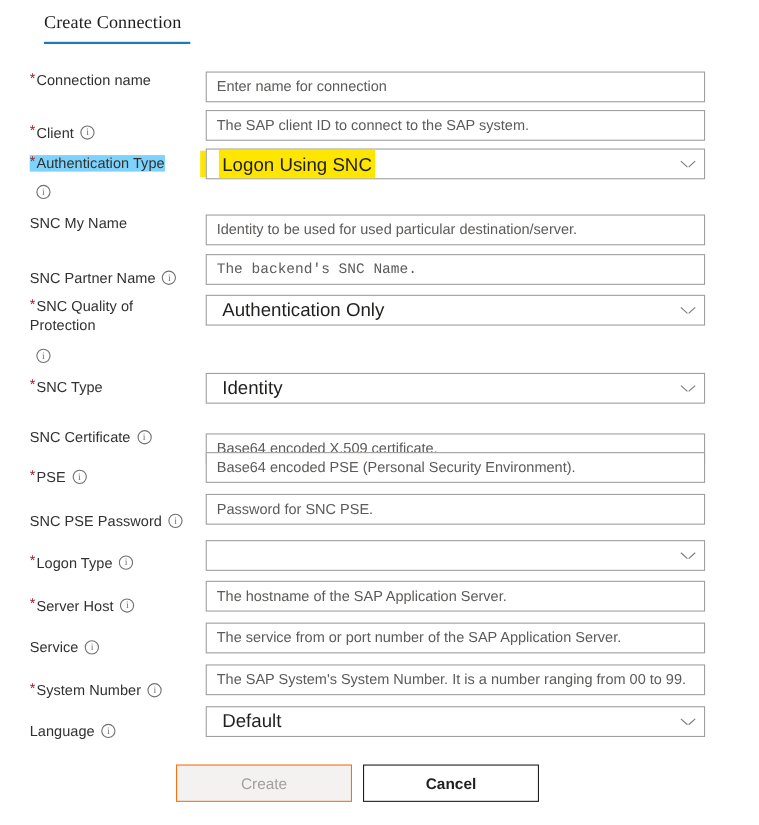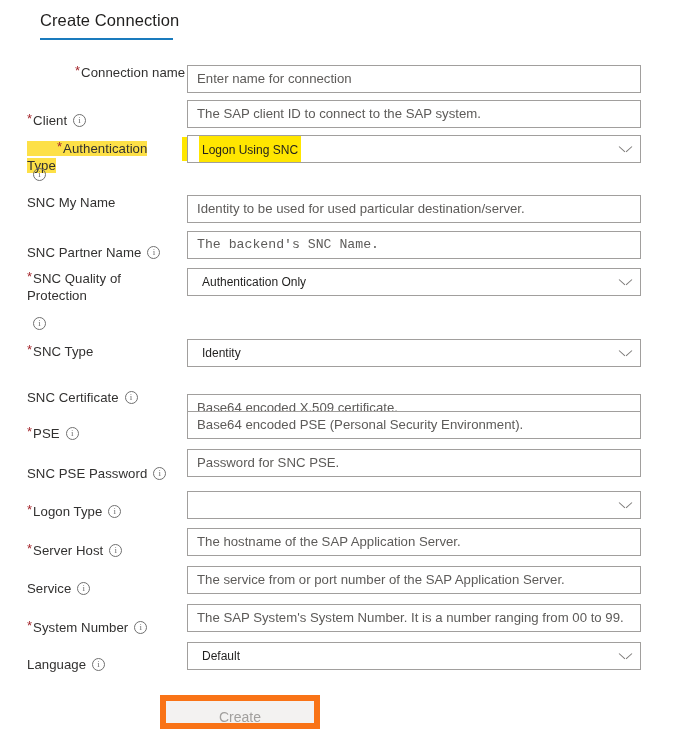--- a/index.html
+++ b/index.html
@@ -26,20 +26,21 @@
     position: absolute;
     left: 40px;
     top: 8px;
   }
   .panel-title {
     font-size: 16.5px;
     color: #201f1e;
     line-height: 24px;
     letter-spacing: .1px;
     white-space: nowrap;
+    font-family: Liberation Serif, serif;
   }
   .title-underline {
     position: absolute;
     left: 40px;
     top: 38px;
     width: 133px;
     height: 2px;
     background: #1a7bbd;
   }
 
@@ -58,22 +59,21 @@
   .label {
     position: absolute;
     left: 27px;
     width: 152px;
     font-size: 13.2px;
     line-height: 17px;
     color: #323130;
     letter-spacing: .05px;
   }
   .label.hl .label-text-bg {
-    background: #fde047;
-    padding-left: 30px;
+    background: #7dd3fc;
   }
   .req {
     color: #a4262c;
     font-size: 13px;
     line-height: 13px;
     vertical-align: top;
     margin-right: 1px;
   }
   .info-icon {
     display: inline-block;
@@ -124,21 +124,21 @@
     line-height: 26px;
     color: #5d5b59;
     font-size: 13.2px;
   }
   .ctrl .val {
     position: absolute;
     left: 14px;
     top: 0;
     line-height: 26px;
     color: #201f1e;
-    font-size: 12px;
+    font-size: 17px;
   }
   .ctrl.select .val.hl {
     background: #ffe600;
     padding: 1px 3px;
     margin-left: -3px;
   }
   .chev {
     position: absolute;
     right: 9px;
     top: 9px;
@@ -181,21 +181,21 @@
     box-sizing: border-box;
     font-size: 14px;
     text-align: center;
     line-height: 32px;
   }
   .btn-create {
     left: 160px;
     width: 160px;
     background: #f3f2f1;
     color: #a19f9d;
-    border: 6px solid #f97316;
+    border: 1px solid #f97316;
   }
   .btn-cancel {
     left: 330px;
     width: 160px;
     background: #ffffff;
     color: #201f1e;
     border: 1px solid #201f1e;
     font-weight: bold;
   }
 </style>
@@ -204,21 +204,21 @@
 
 <div class="panel-header">
   <div class="title-wrap">
     <div class="panel-title">Create Connection</div>
   </div>
   <div class="title-underline"></div>
 </div>
 
 <div class="form" id="form-root">
     <div class="row" style="top: 0px;">
-      <div class="label" style="top: 6px; width: 152px; margin-left: 48px;"><span class="label-text-bg"><span class="req">*</span>Connection name</span></div>
+      <div class="label" style="top: 6px; width: 152px;"><span class="label-text-bg"><span class="req">*</span>Connection name</span></div>
       <div class="ctrl" style="top: 7px;">
         <span class="ph">Enter name for connection</span>
       </div>
     </div>
     <div class="row" style="top: 0px;">
       <div class="label" style="top: 54px; width: 152px;"><span class="label-text-bg"><span class="req">*</span>Client</span><span class="info-icon"></span></div>
       <div class="ctrl" style="top: 42px;">
         <span class="ph">The SAP client ID to connect to the SAP system.</span>
       </div>
     </div>
@@ -304,13 +304,14 @@
       <div class="label" style="top: 598px; width: 152px;"><span class="label-text-bg">Language</span><span class="info-icon"></span></div>
       <div class="ctrl select" style="top: 584px;">
         <span class="val">Default</span>
         <span class="chev"></span>
       </div>
     </div>
   </div>
 
 <div class="footer">
   <div class="btn btn-create">Create</div>
+  <div class="btn btn-cancel">Cancel</div>
 </div>
 
 </body></html>

